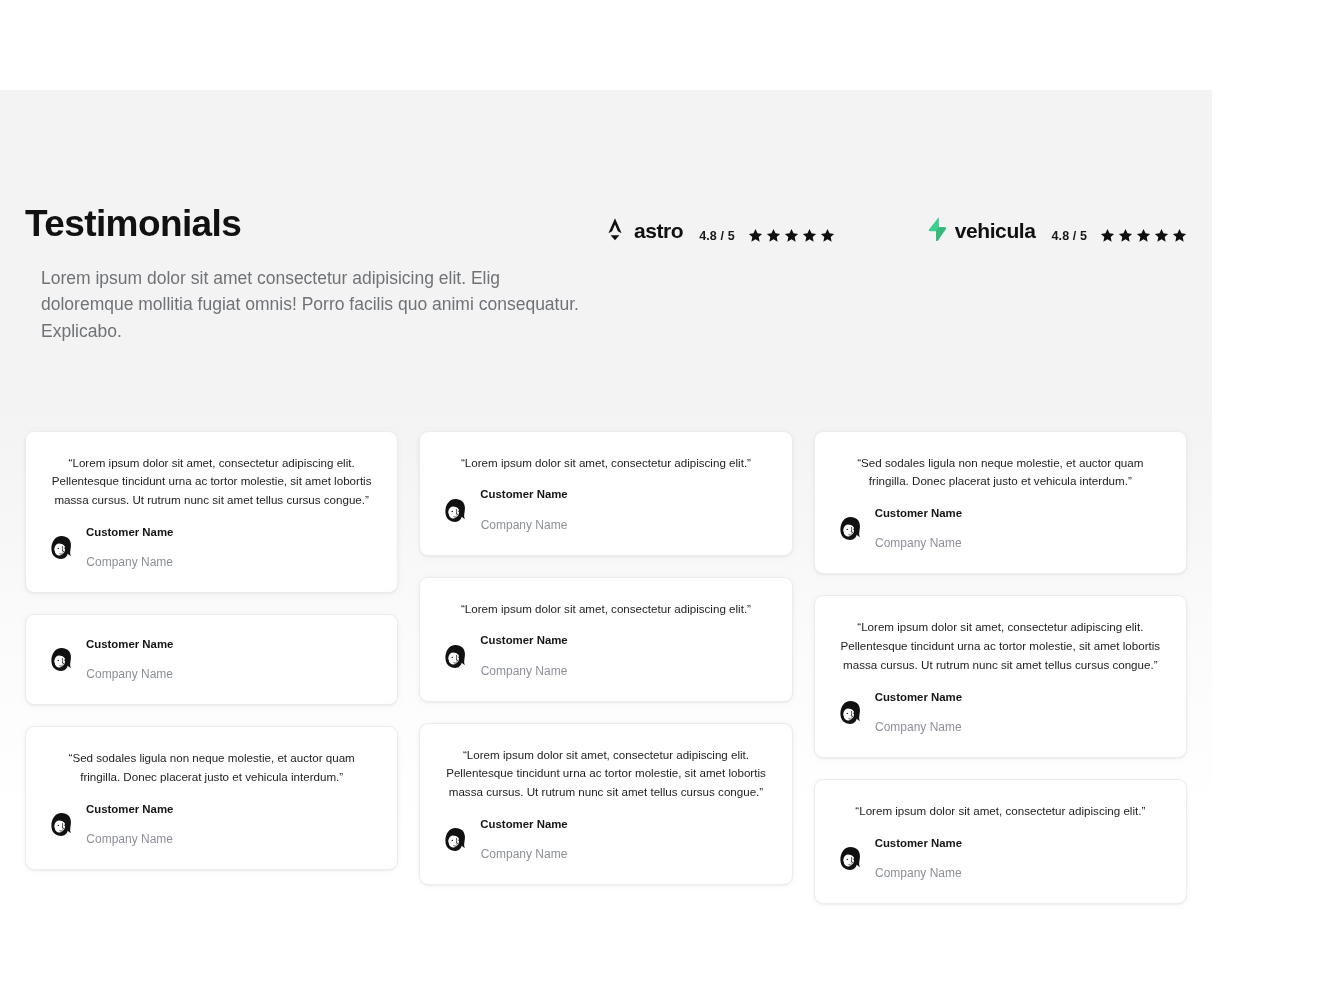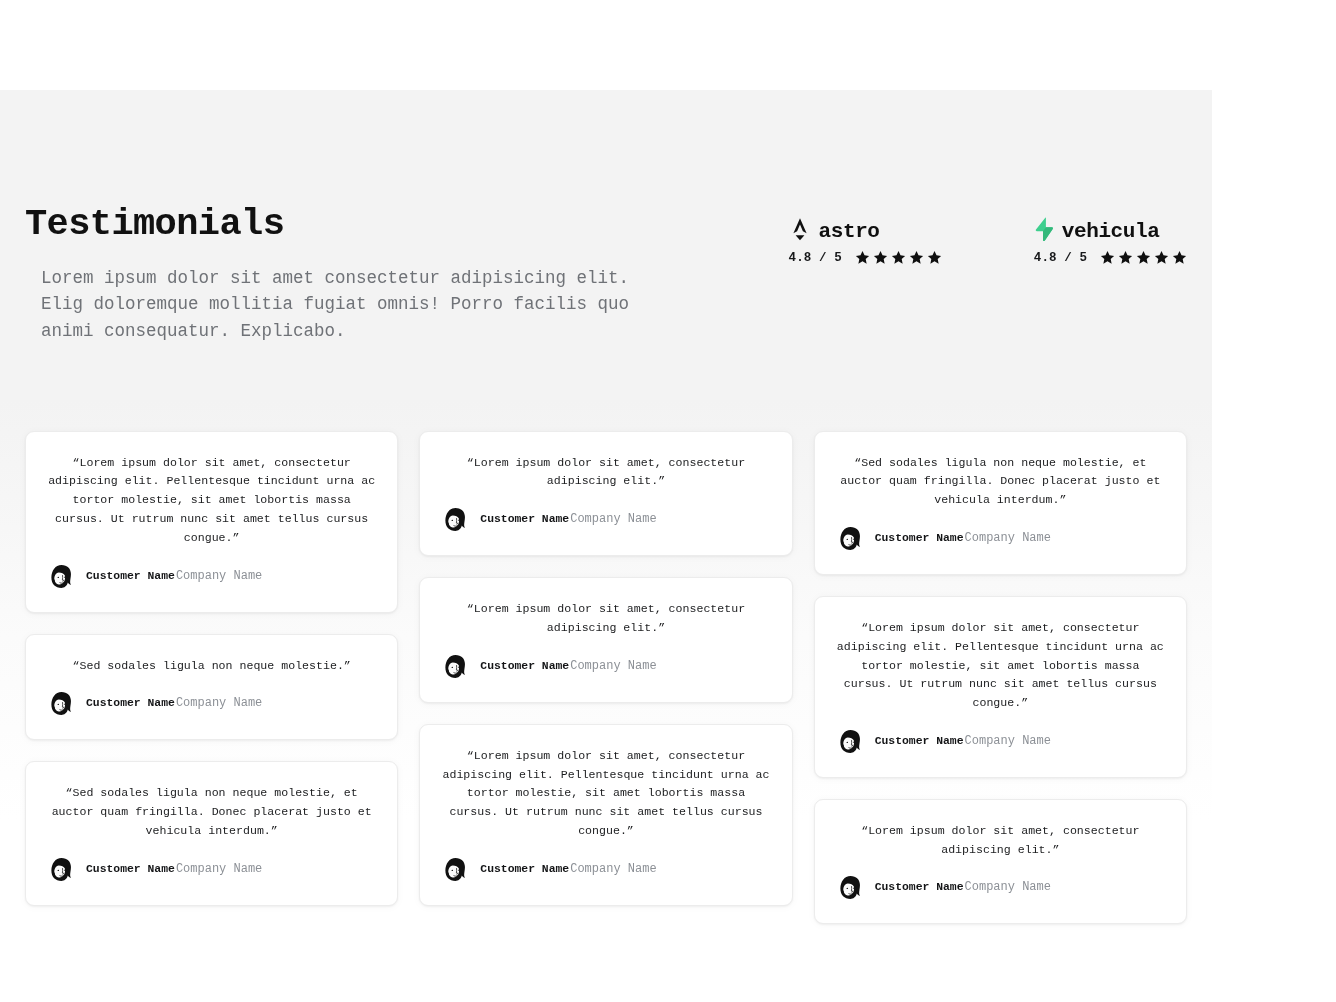--- a/index.html
+++ b/index.html
@@ -13,21 +13,20 @@
     background: #ffffff;
     font-family: "Liberation Sans", sans-serif;
     overflow: hidden;
   }
 
   .page {
     position: relative;
     width: 1212px;
     height: 1002px;
     background: #86efac;
-    font-family: Liberation Mono, monospace;
   }
 
   
   .top-band {
     height: 90px;
     background: #ffffff;
   }
 
   .section {
     height: 912px;
@@ -78,41 +77,41 @@
   }
 
   .header-right {
     display: flex;
     gap: 92px;
     padding-top: 14px;
   }
 
   .brand-block {
     display: flex;
-    flex-direction: column;
-    gap: 7px;
+    flex-direction: row;
+    gap: 16px;
   }
 
   .brand-logo {
     display: flex;
     align-items: center;
     gap: 8px;
     height: 24px;
   }
 
   .brand-logo .logo-text {
     font-size: 21px;
     font-weight: 700;
     color: #101010;
     letter-spacing: -0.4px;
   }
 
   .brand-rating {
     display: flex;
-    align-items: center;
+    align-items: flex-end;
     gap: 13px;
   }
 
   .rating-value {
     font-size: 12.5px;
     font-weight: 700;
     color: #17181a;
     letter-spacing: 0.1px;
     white-space: nowrap;
   }
@@ -173,22 +172,22 @@
     border-radius: 50%;
     flex: 0 0 27px;
     overflow: hidden;
     background: #ffffff;
   }
 
   .avatar svg { display: block; }
 
   .person-text {
     display: flex;
-    flex-direction: row;
-    gap: 1px;
+    flex-direction: column;
+    gap: 16px;
   }
 
   .person-name {
     font-size: 11.4px;
     font-weight: 700;
     color: #141517;
     line-height: 1.25;
   }
 
   .person-company {
@@ -301,21 +300,20 @@
                 </svg>
               </span>
               <span class="person-text">
                 <span class="person-name">Customer Name</span>
                 <span class="person-company">Company Name</span>
               </span>
             </div>
           </div>
 
           <div class="card">
-            <p class="quote">“Sed sodales ligula non neque molestie.”</p>
             <div class="person">
               <span class="avatar">
                 <svg width="27" height="27" viewBox="0 0 40 40" aria-hidden="true">
                   <circle cx="20" cy="20" r="20" fill="#ffffff"></circle>
                   <path d="M20 3c8.6 0 14 5.6 14 13.4 0 5-1.2 8.3-1.2 11.6 0 2 .8 3.4 1.6 4.6-2.6-.6-4.2-2-5-3.6-1.4 5.6-5.6 8-9.4 8C11 37 5 31.4 5 21.6 5 11.2 11 3 20 3z" fill="#111111"></path>
                   <path d="M16 14c4 0 7.5 1.6 9 4.4.7 3.3.2 7.2-1.6 9.9-1.8 2.7-4.7 4.1-7.6 3.6-3.2-.6-5.6-3.3-6.3-6.7-.8-4 .6-8.2 3.4-10.1.9-.7 2-1.1 3.1-1.1z" fill="#fbfbfb"></path>
                   <path d="M21.6 18.5c.3 2.2.2 4.4-.3 6.5l1.9.5c.2.7-.3 1.3-1.2 1.4" stroke="#111111" stroke-width="1.1" fill="none" stroke-linecap="round"></path>
                   <circle cx="15.2" cy="21.3" r="1.05" fill="#111111"></circle>
                   <circle cx="25.1" cy="21" r="1.05" fill="#111111"></circle>
                   <path d="M17.6 29.2c1.9 1 4.1 1 6 0" stroke="#111111" stroke-width="1.1" fill="none" stroke-linecap="round"></path>

